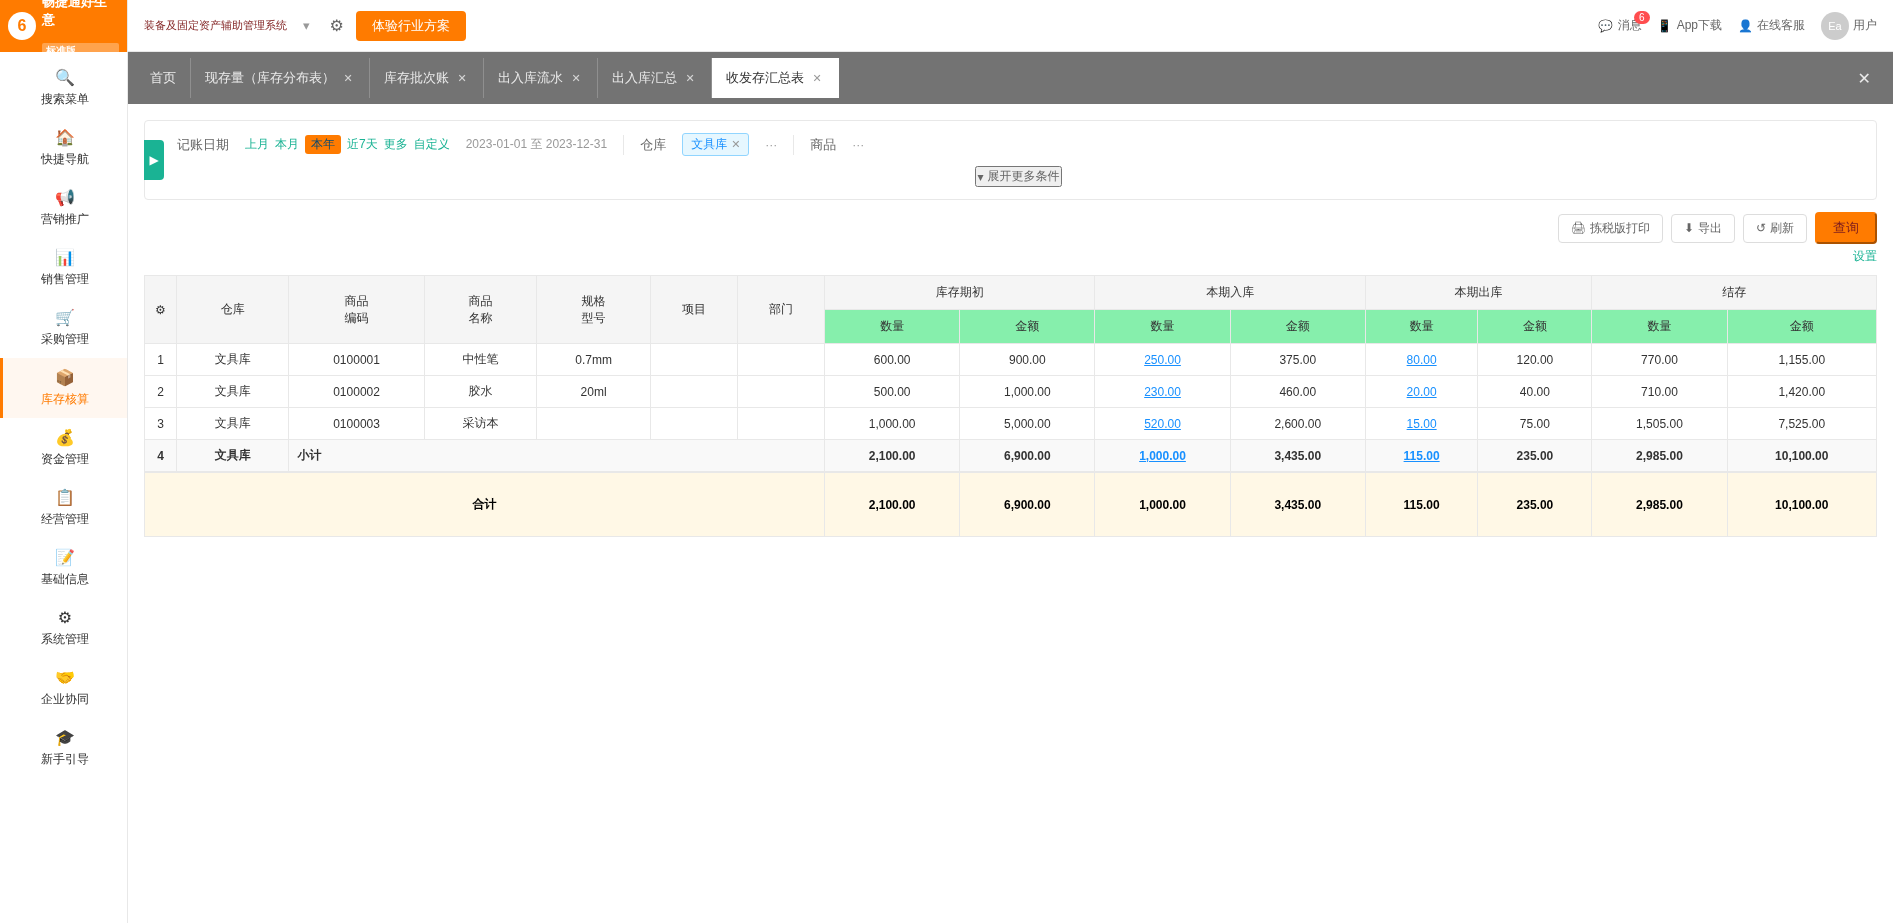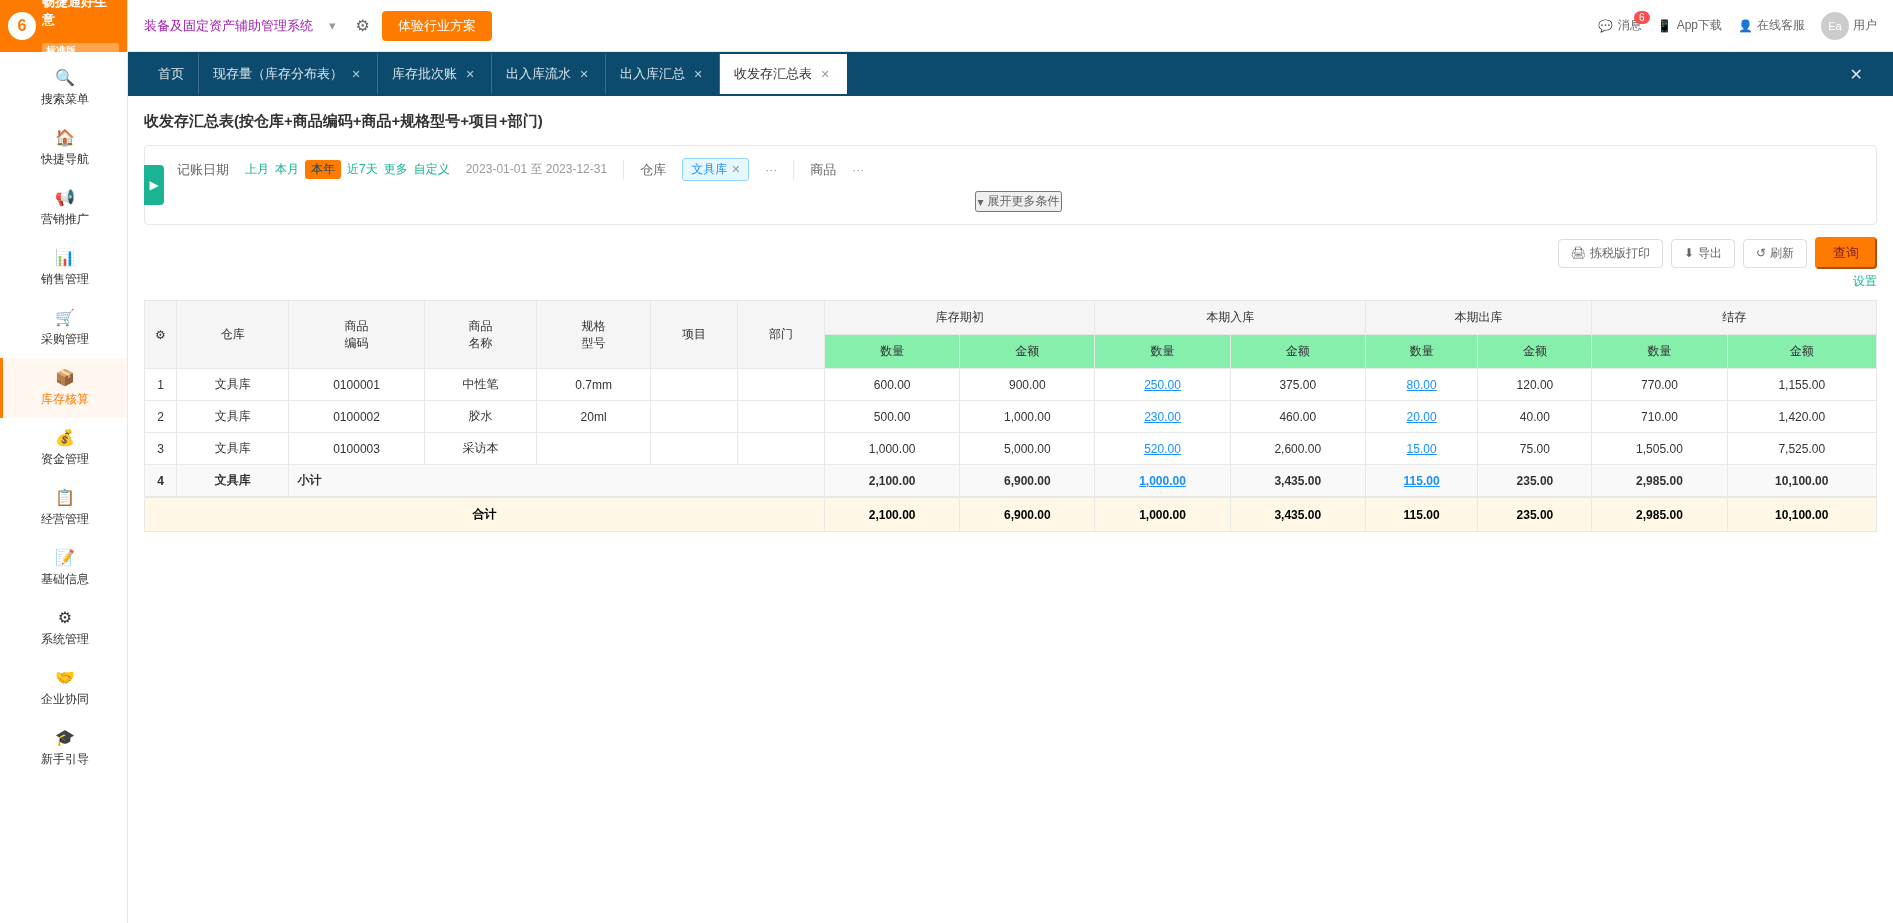--- a/index.html
+++ b/index.html
@@ -21,21 +21,21 @@
     
     .top-header { background: #fff; height: 52px; display: flex; align-items: center; padding: 0 16px; border-bottom: 1px solid #e8e8e8; gap: 12px; }
     .top-header-actions { display: flex; align-items: center; gap: 16px; margin-left: auto; }
     .header-btn { display: flex; align-items: center; gap: 4px; color: #666; font-size: 12px; cursor: pointer; position: relative; }
     .badge { background: #ff4d4f; color: #fff; font-size: 10px; border-radius: 8px; padding: 1px 4px; position: absolute; top: -6px; right: -8px; min-width: 16px; text-align: center; }
     .try-btn { background: #ff7b00; color: #fff; border: none; border-radius: 4px; padding: 6px 16px; font-size: 13px; cursor: pointer; }
     .user-avatar { width: 28px; height: 28px; background: #ccc; border-radius: 50%; display: flex; align-items: center; justify-content: center; font-size: 11px; color: #fff; }
     .gear-btn { color: #666; font-size: 16px; cursor: pointer; }
 
     
-    .tab-bar { background: #0c4a6e; display: flex; align-items: center; padding: 16px; height: 44px; flex-shrink: 0; }
+    .tab-bar { background: #737373; display: flex; align-items: center; padding: 8px; height: 52px; flex-shrink: 0; }
     .tab { display: flex; align-items: center; gap: 6px; padding: 0 14px; height: 40px; font-size: 13px; color: rgba(255,255,255,0.85); cursor: pointer; border-right: 1px solid rgba(255,255,255,0.2); white-space: nowrap; }
     .tab.active { background: #fff; color: #333; }
     .tab-close { font-size: 11px; color: rgba(255,255,255,0.7); width: 14px; height: 14px; display: flex; align-items: center; justify-content: center; border-radius: 50%; }
     .tab.active .tab-close { color: #999; }
     .tab-bar-close { margin-left: auto; padding: 0 14px; color: rgba(255,255,255,0.85); font-size: 16px; cursor: pointer; }
 
     
     .content { flex: 1; overflow-y: auto; background: #fff; padding: 16px; display: flex; flex-direction: column; }
 
     
@@ -66,21 +66,21 @@
     thead tr.header-main th { background: #f5f5f5; }
     thead tr.header-sub th { background: #86efac; }
     tbody tr td { border: 1px solid #e8e8e8; padding: 7px 8px; text-align: center; color: #333; }
     tbody tr.subtotal-row td { font-weight: bold; background: #f9f9f9; }
     .link-num { color: #1890ff; text-decoration: underline; cursor: pointer; }
     .td-left { text-align: left; }
     .settings-col { width: 32px; }
 
     
     .table-footer { border-top: 2px solid #e8e8e8; background: #fff8e6; }
-    .table-footer td { padding: 8px 8px; border: 1px solid #e8e8e8; font-weight: bold; text-align: center; font-size: 12px; }
+    .table-footer td { padding: 23px 8px; border: 1px solid #e8e8e8; font-weight: bold; text-align: center; font-size: 12px; }
   </style>
 </head>
 <body>
 
 <div class="sidebar">
   <div class="sidebar-logo">
     <div class="sidebar-logo-icon">
       <span>6</span>
     </div>
     <div>
@@ -136,21 +136,21 @@
       <div class="sidebar-item">
     <span class="sidebar-item-icon">🎓</span>
     <span>新手引导</span>
   </div>
     </div>
 </div>
 
 <div class="main">
 
   <div class="top-header">
-    <span style="font-size:13px;color:#a21caf;">装备及固定资产辅助管理系统</span>
+    <span style="font-size:11px;color:#7f1d1d;">装备及固定资产辅助管理系统</span>
     <span style="color:#999;margin-left:4px;cursor:pointer;">▾</span>
     <span class="gear-btn" style="margin-left:8px;">⚙</span>
     <button class="try-btn">体验行业方案</button>
     <div class="top-header-actions">
       <div class="header-btn">
         <span>💬</span>
         <span>消息</span>
         <span class="badge">6</span>
       </div>
       <div class="header-btn">
@@ -192,21 +192,20 @@
       </div>
       <div class="tab active">
         <span>收发存汇总表</span>
         <span class="tab-close">✕</span>
       </div>
       <div class="tab-bar-close">✕</div>
     </div>
 
   <div class="content">
 
-    <div class="page-title">收发存汇总表(按仓库+商品编码+商品+规格型号+项目+部门)</div>
 
     <div class="filter-area">
       <div class="filter-toggle">▶</div>
       <div class="filter-row">
         <span class="filter-label">记账日期</span>
         <div class="date-shortcuts" id="date-shortcuts">
             <span class="date-btn">上月</span>
             <span class="date-btn">本月</span>
             <span class="date-btn active">本年</span>
             <span class="date-btn">近7天</span>

